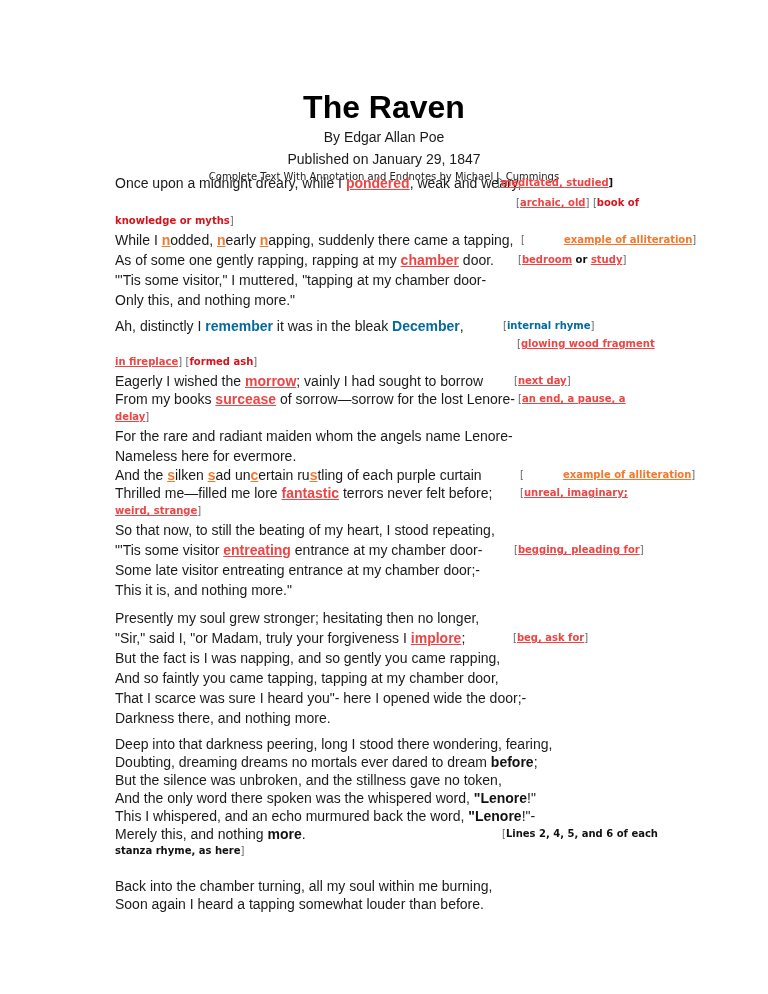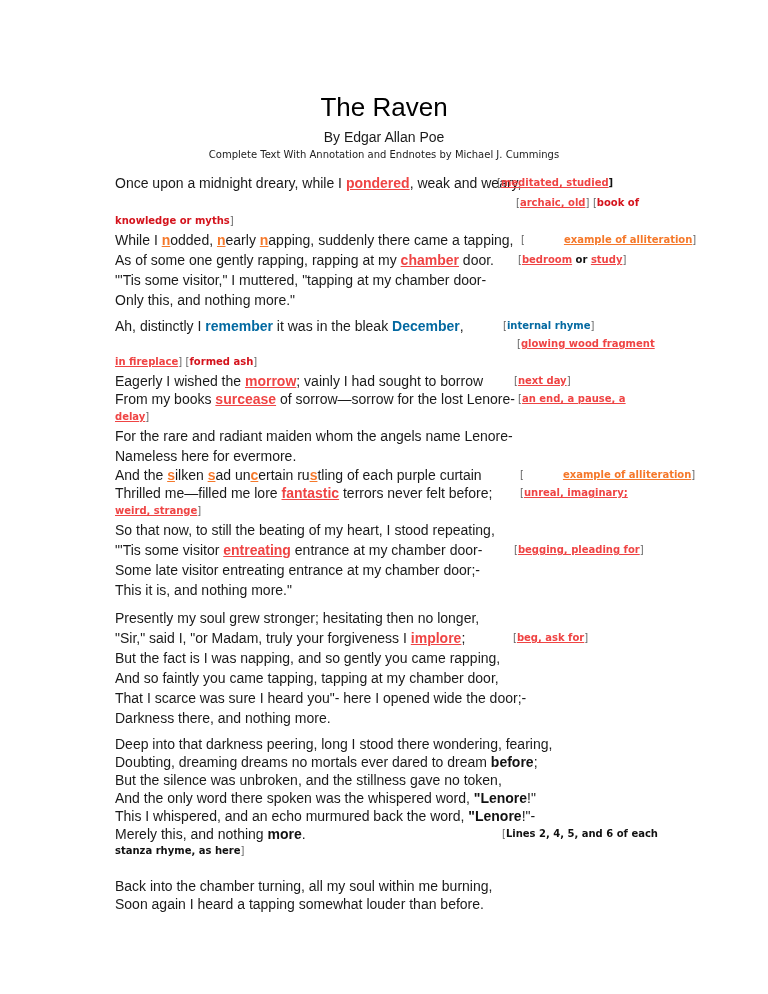--- a/index.html
+++ b/index.html
@@ -1,18 +1,18 @@
 <!DOCTYPE html>
 <html><head>
   <meta charset="utf-8">
   <style>
     html, body { margin: 0; padding: 0; background: #ffffff; }
     body { width: 768px; height: 994px; position: relative; overflow: hidden; color: #1a1a1a; }
     .title-block { position: absolute; left: 0; top: 90px; width: 768px; text-align: center; font-family: "Liberation Sans", sans-serif; }
-    .title { font-size: 26px; font-weight: normal; color: #000; line-height: 30px; height: 30px; margin-top: 2px; }
+    .title { font-size: 32px; font-weight: bold; color: #000; line-height: 30px; height: 30px; margin-top: 2px; }
     .byline { font-size: 14px; line-height: 18px; color: #1a1a1a; margin-top: 6px; }
     .published { font-size: 14px; line-height: 18px; color: #1a1a1a; margin-top: 4px; }
     .credit { font-family: "DejaVu Sans", sans-serif; font-size: 10px; line-height: 14px; color: #222; margin-top: 2px; }
 
     .row { position: absolute; left: 0; width: 768px; height: 20px; }
     .poem { position: absolute; left: 115px; font-family: "Liberation Sans", sans-serif; font-size: 14px; line-height: 20px; white-space: nowrap; color: #1a1a1a; }
     .note { position: absolute; font-family: "DejaVu Sans", sans-serif; font-size: 10px; font-weight: bold; line-height: 20px; white-space: nowrap; }
     .wrap { position: absolute; left: 115px; font-family: "DejaVu Sans", sans-serif; font-size: 10px; font-weight: bold; line-height: 16px; white-space: nowrap; }
     .br { color: #666; font-weight: normal; }
     .g { color: #ef4444; font-weight: bold; text-decoration: underline; }
@@ -21,20 +21,21 @@
     .k { color: #111; font-weight: bold; }
     .o { color: #f5782a; font-weight: bold; text-decoration: underline; }
     .ou { color: #f5782a; font-weight: bold; text-decoration: underline; margin-left: 39px; }
   </style>
 </head>
 <body>
 
 <div class="title-block">
   <div class="title">The Raven</div>
   <div class="byline">By Edgar Allan Poe</div>
+  <div class="published">Published on January 29, 1847</div>
   <div class="credit">Complete Text With Annotation and Endnotes by Michael J. Cummings</div>
 </div>
 
 <div class="row" style="top:173px">
   <span class="poem"><span>Once upon a midnight dreary, while I </span><span class="g">pondered</span><span>, weak and weary,</span></span>
   <span class="note" style="left:497px"><span class="br">[</span><span class="g">meditated, studied</span><span class="k">]</span></span>
 </div>
 <div class="row" style="top:193px">
   <span class="note" style="left:516px"><span class="br">[</span><span class="g">archaic, old</span><span class="br">]</span> <span class="br">[</span><span class="r">book of</span></span>
 </div>

